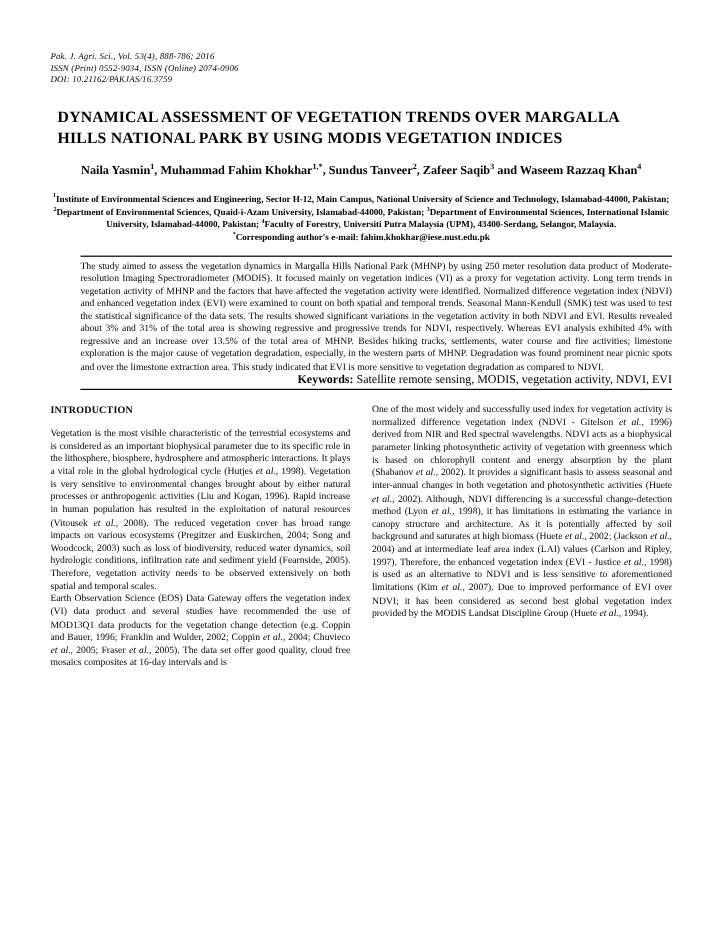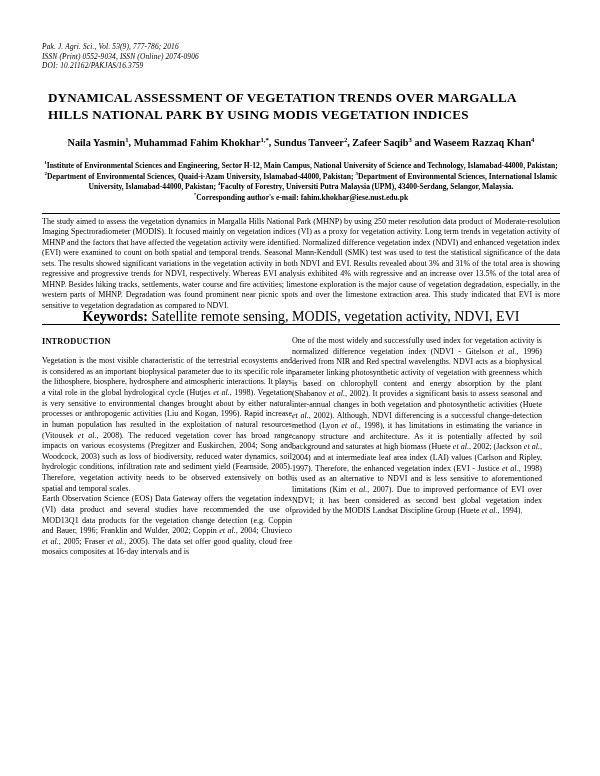--- a/index.html
+++ b/index.html
@@ -75,40 +75,41 @@
     font-size: 7.6px;
     line-height: 10.6px;
   }
 
   
   .abstract-block {
     margin-top: 9px;
     border-top: 1.1px solid #000;
     border-bottom: 1.1px solid #000;
     padding: 3px 0 2px 0;
+    margin-left: 25px;
   }
   .abstract-text {
     font-size: 8.05px;
     line-height: 10.55px;
     text-align: justify;
     margin: 0;
   }
   .keywords {
-    font-size: 14px;
+    font-size: 10px;
     line-height: 10.55px;
     margin: 0;
-    text-align: center;
+    text-align: right;
   }
   .keywords b { font-weight: bold; }
 
   
   .columns {
     margin-top: 11px;
     display: flex;
-    gap: 0;
+    gap: 18px;
   }
   .col {
     width: 250px;
     flex: 0 0 250px;
   }
   .section-heading {
     font-weight: bold;
     font-size: 8.3px;
     line-height: 11px;
     margin: 0 0 9px 0;
@@ -123,21 +124,21 @@
   }
   .body-text + .body-text { margin-top: 0; }
   i { }
 </style>
 </head>
 <body>
 
 <div class="page">
 
   <div class="journal-header">
-    <div>Pak. J. Agri. Sci., Vol. 53(9), 777-786; 2016</div>
+    <div>Pak. J. Agri. Sci., Vol. 53(4), 888-786; 2016</div>
     <div>ISSN (Print) 0552-9034, ISSN (Online) 2074-0906</div>
     <div>DOI: 10.21162/PAKJAS/16.3759</div>
   </div>
 
   <div class="title">DYNAMICAL ASSESSMENT OF VEGETATION TRENDS OVER MARGALLA HILLS NATIONAL PARK BY USING MODIS VEGETATION INDICES</div>
 
   <div class="authors">Naila Yasmin<sup>1</sup>, Muhammad Fahim Khokhar<sup>1,*</sup>, Sundus Tanveer<sup>2</sup>, Zafeer Saqib<sup>3</sup> and Waseem Razzaq Khan<sup>4</sup></div>
 
   <div class="affiliations"><sup>1</sup>Institute of Environmental Sciences and Engineering, Sector H-12, Main Campus, National University of Science and Technology, Islamabad-44000, Pakistan; <sup>2</sup>Department of Environmental Sciences, Quaid-i-Azam University, Islamabad-44000, Pakistan; <sup>3</sup>Department of Environmental Sciences, International Islamic University, Islamabad-44000, Pakistan; <sup>4</sup>Faculty of Forestry, Universiti Putra Malaysia (UPM), 43400-Serdang, Selangor, Malaysia.</div>
   <div class="corresponding"><sup>*</sup>Corresponding author's e-mail: fahim.khokhar@iese.nust.edu.pk</div>

